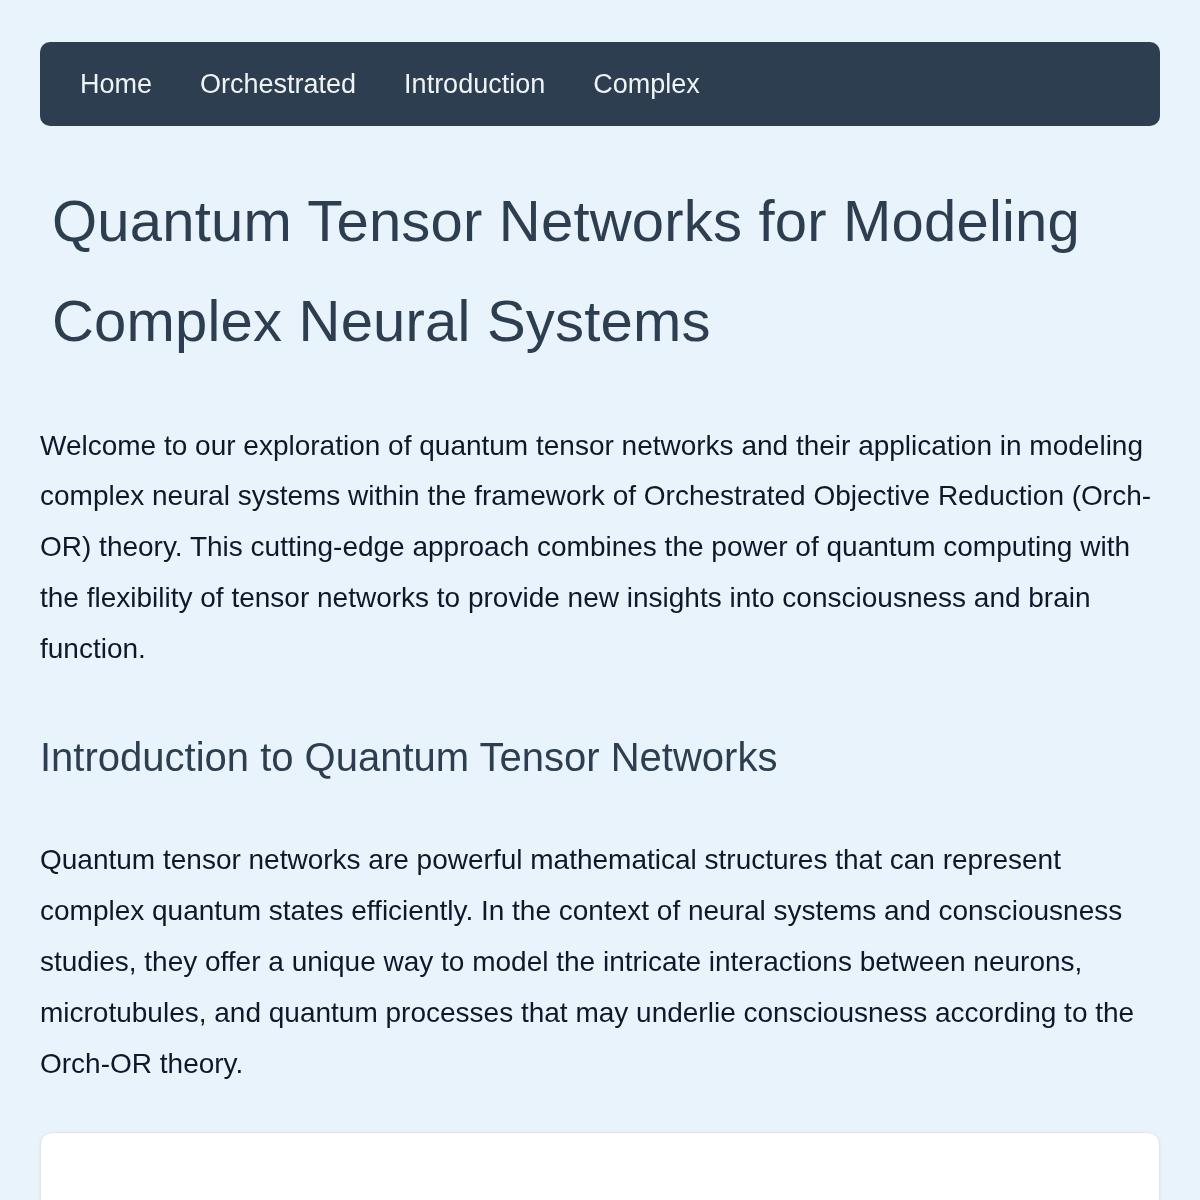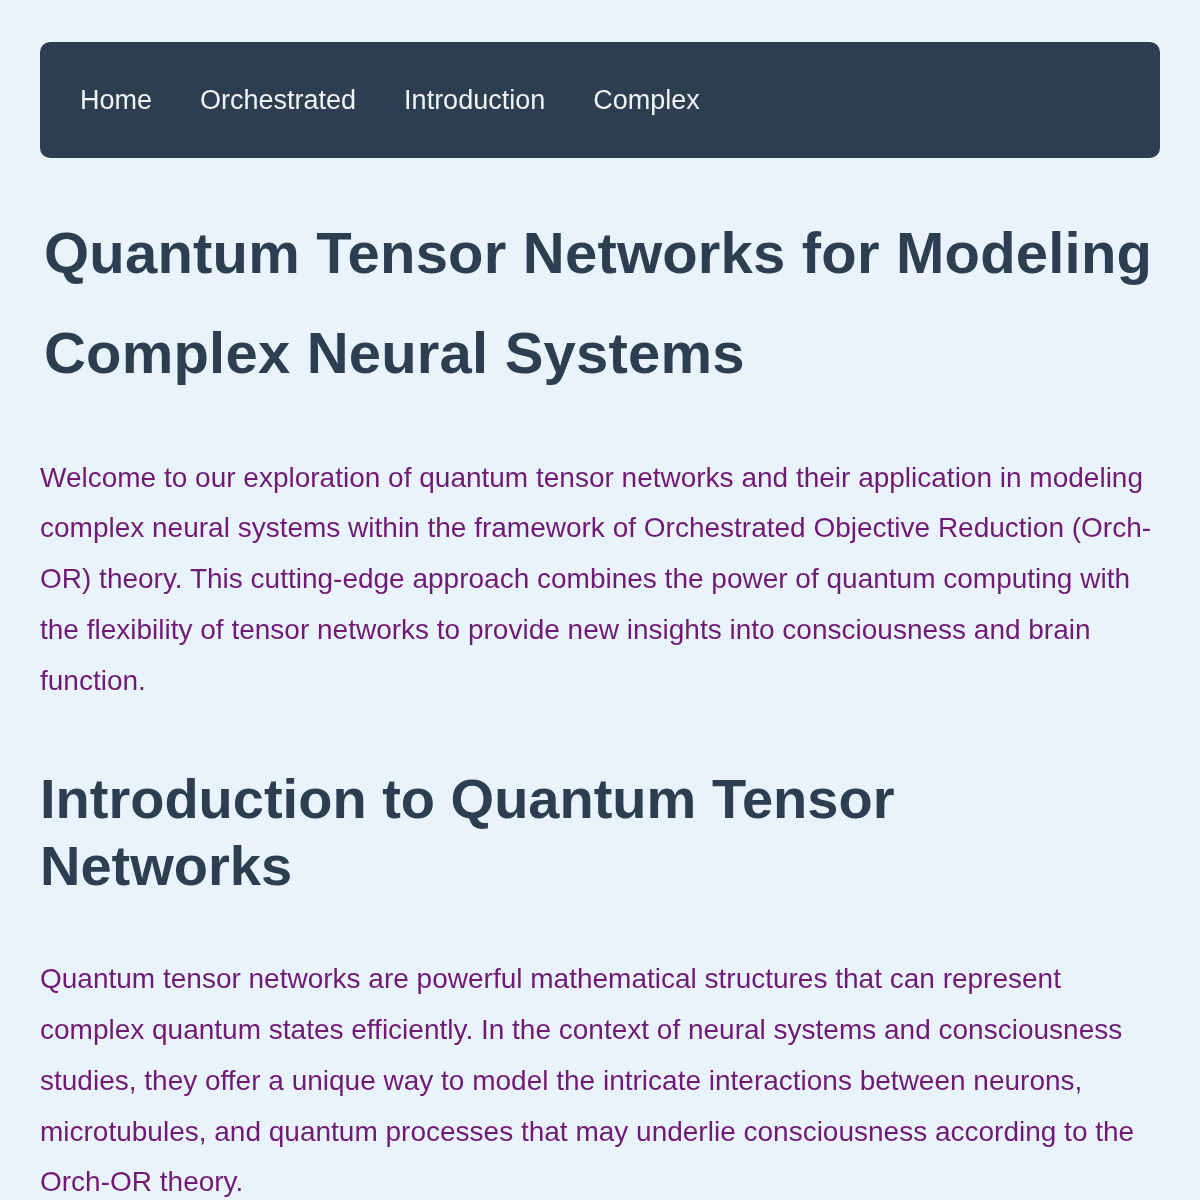--- a/index.html
+++ b/index.html
@@ -12,56 +12,56 @@
     background: #e9f3fc;
     font-family: "Liberation Sans", sans-serif;
   }
   .page {
     width: 1200px;
     padding: 0 40px;
   }
   
   .navbar {
     margin-top: 42px;
-    height: 116px;
+    height: 84px;
     background: #2c3e50;
     border-radius: 10px;
     display: flex;
     align-items: center;
     padding: 4px 40px;
     gap: 48px;
   }
   .navbar a {
     color: #f0f3f4;
     text-decoration: none;
     font-size: 27px;
     line-height: 1;
     cursor: pointer;
     white-space: nowrap;
   }
   
   h1.page-title {
-    margin: 45px 0 0 4px;
+    margin: 45px 0 0 12px;
     font-size: 58px;
-    font-weight: 700;
+    font-weight: 400;
     line-height: 1.72;
     color: #2c3e50;
     letter-spacing: 0.2px;
   }
   p.body-text {
     margin: 50px 0 0 0;
     font-size: 28px;
     line-height: 1.82;
-    color: #701a75;
+    color: #0f172a;
     max-width: 1115px;
   }
   h2.section-heading {
     margin: 58px 0 0 0;
-    font-size: 56px;
-    font-weight: 700;
+    font-size: 40px;
+    font-weight: 400;
     line-height: 1.2;
     color: #2c3e50;
   }
   p.section-text {
     margin: 54px 0 0 0;
   }
   
   .content-card {
     margin-top: 42px;
     background: #ffffff;

